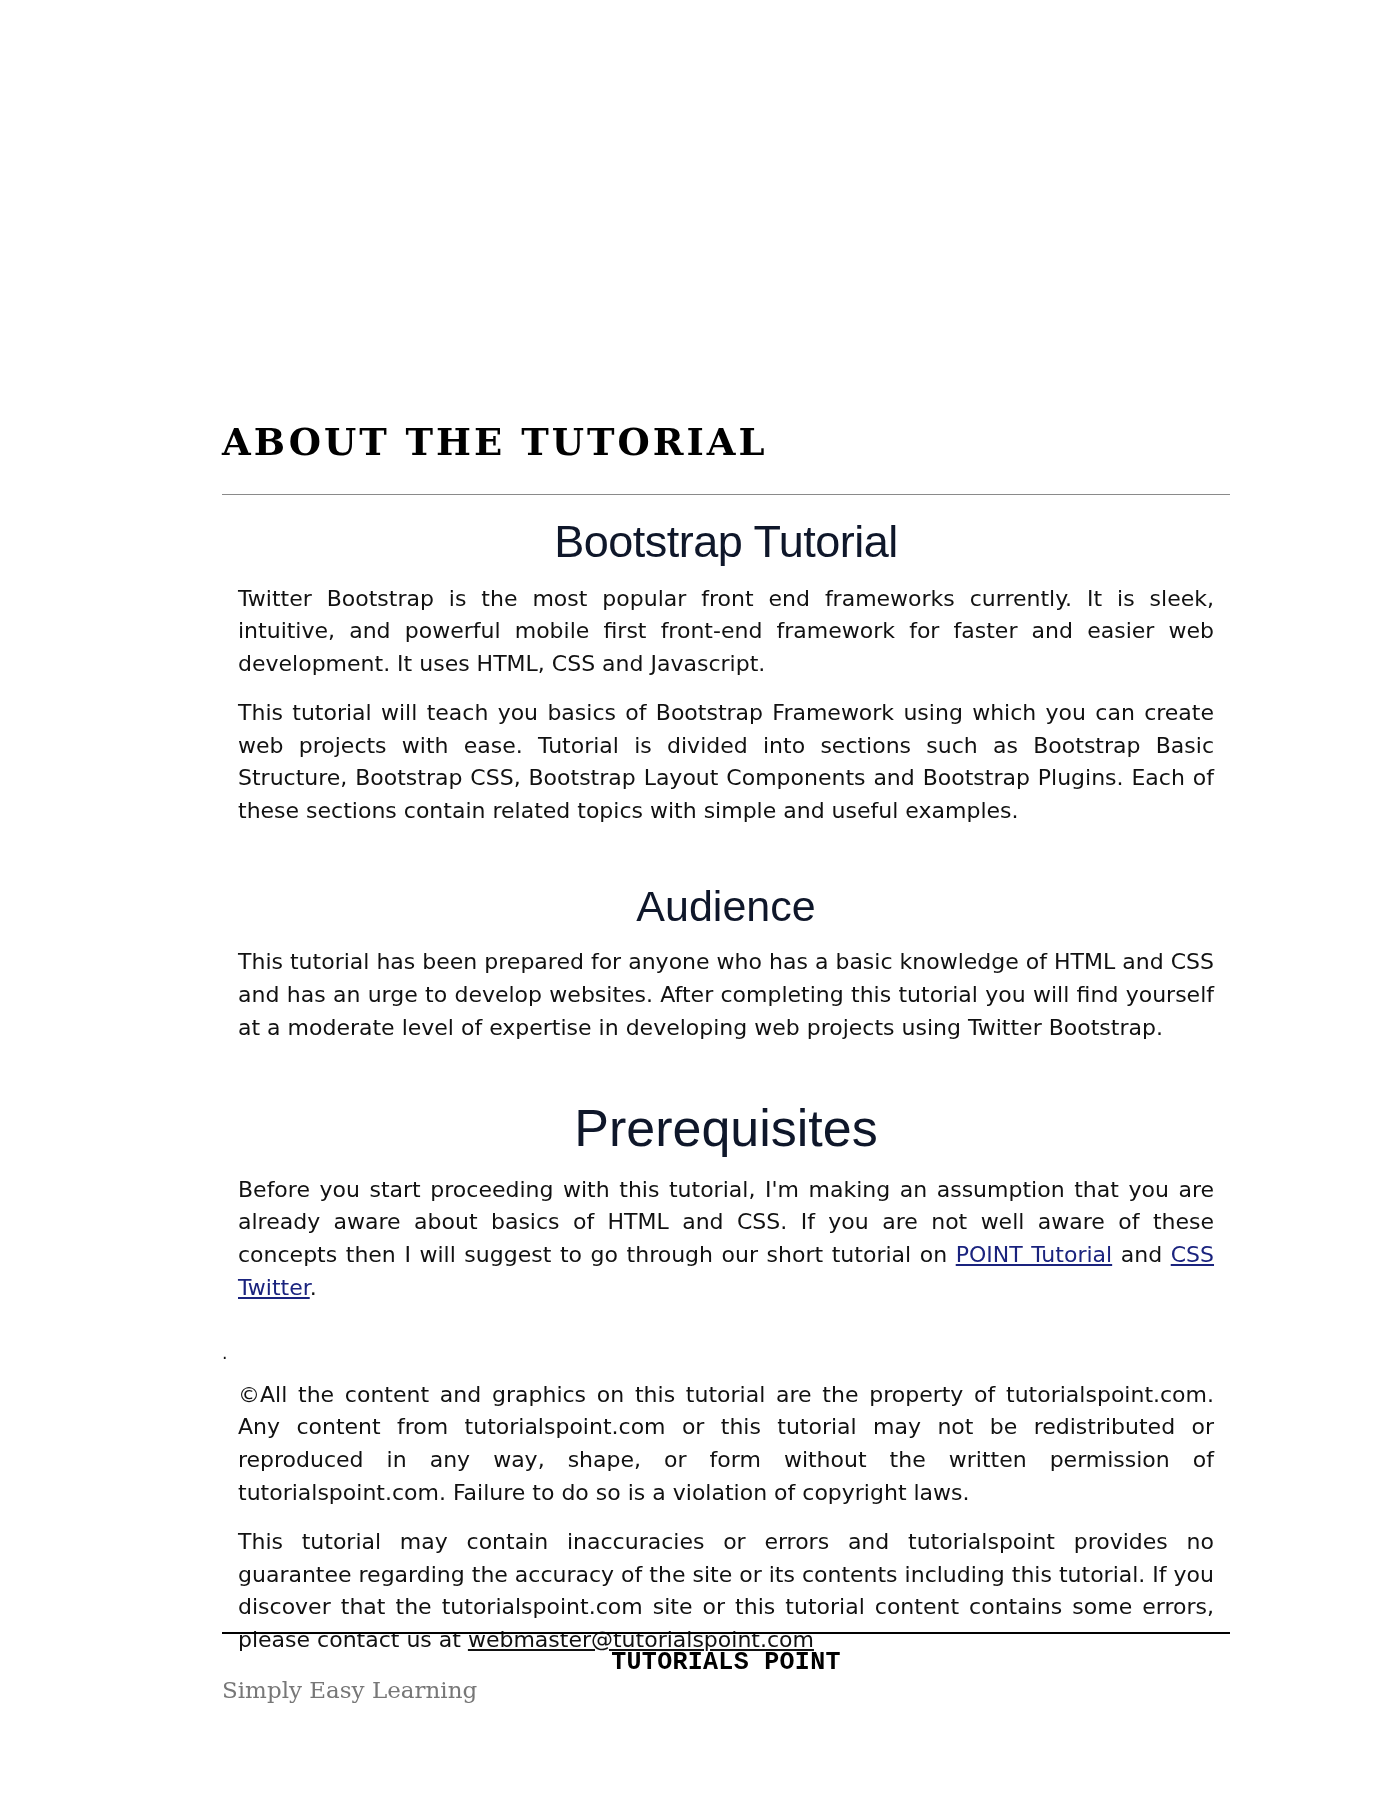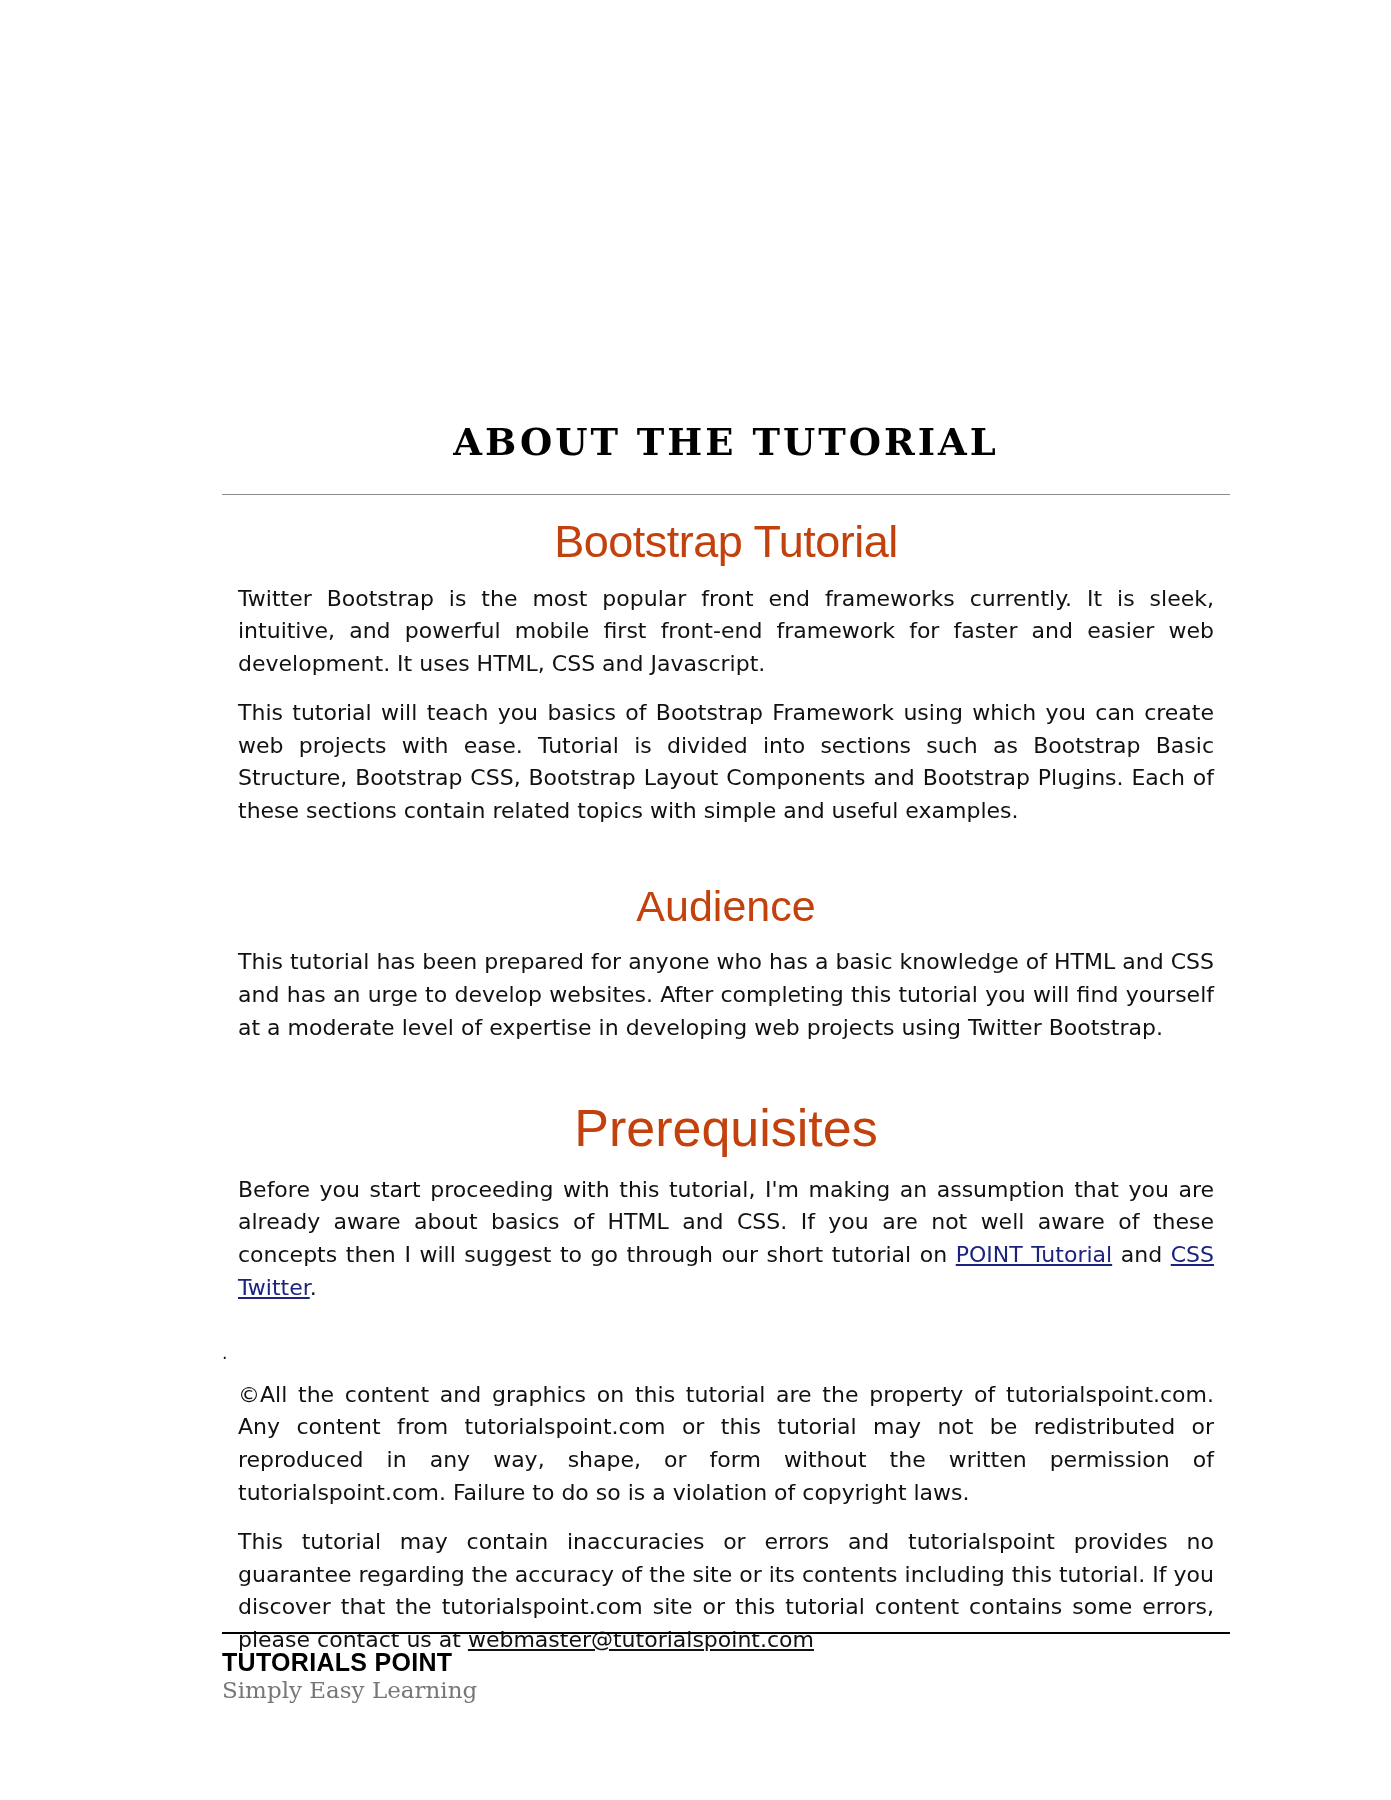--- a/index.html
+++ b/index.html
@@ -29,37 +29,36 @@
     top: 0;
     width: 1008px;
   }
 
   
   .doc-title {
     font-family: "DejaVu Serif", serif;
     font-size: 37px;
     letter-spacing: 3px;
     font-weight: bold;
-    text-align: center;
     margin-top: 420px;
     margin-bottom: 0;
     color: #000;
   }
   .title-rule {
     border: none;
     border-top: 1px solid #8a8a8a;
     margin: 30px 0 0 0;
   }
 
   
   .sec-heading {
     font-family: "Liberation Sans", sans-serif;
     text-align: center;
     font-weight: normal;
-    color: #c2410c;
+    color: #0f172a;
     margin: 6px;
     line-height: 1.1;
   }
   .h-bootstrap {
     font-size: 45px;
     margin-top: 22px;
     letter-spacing: -0.5px;
   }
   .h-audience {
     font-size: 43px;
@@ -108,26 +107,27 @@
     left: 222px;
     top: 1632px;
     width: 1008px;
   }
   .footer-rule {
     border: none;
     border-top: 2.5px solid #000;
     margin: 0;
   }
   .footer-title {
-    font-family: Liberation Sans, sans-serif;
+    font-family: Liberation Mono, monospace;
     font-weight: bold;
     font-size: 25px;
     letter-spacing: 0.3px;
     margin-top: 14px;
     color: #000;
+    text-align: center;
   }
   .footer-sub {
     font-family: "DejaVu Serif", serif;
     font-size: 23px;
     color: #777777;
     margin-top: 0;
   }
 </style>
 </head>
 <body>

